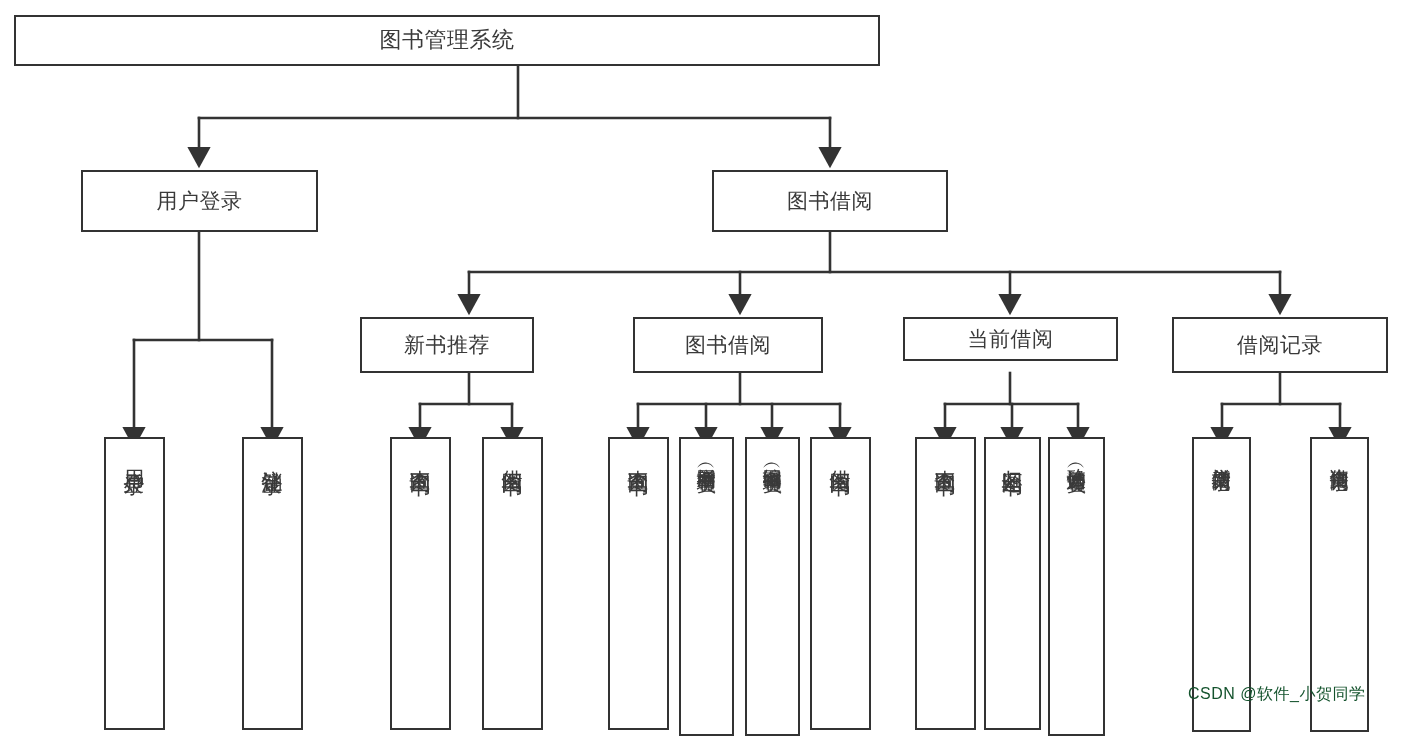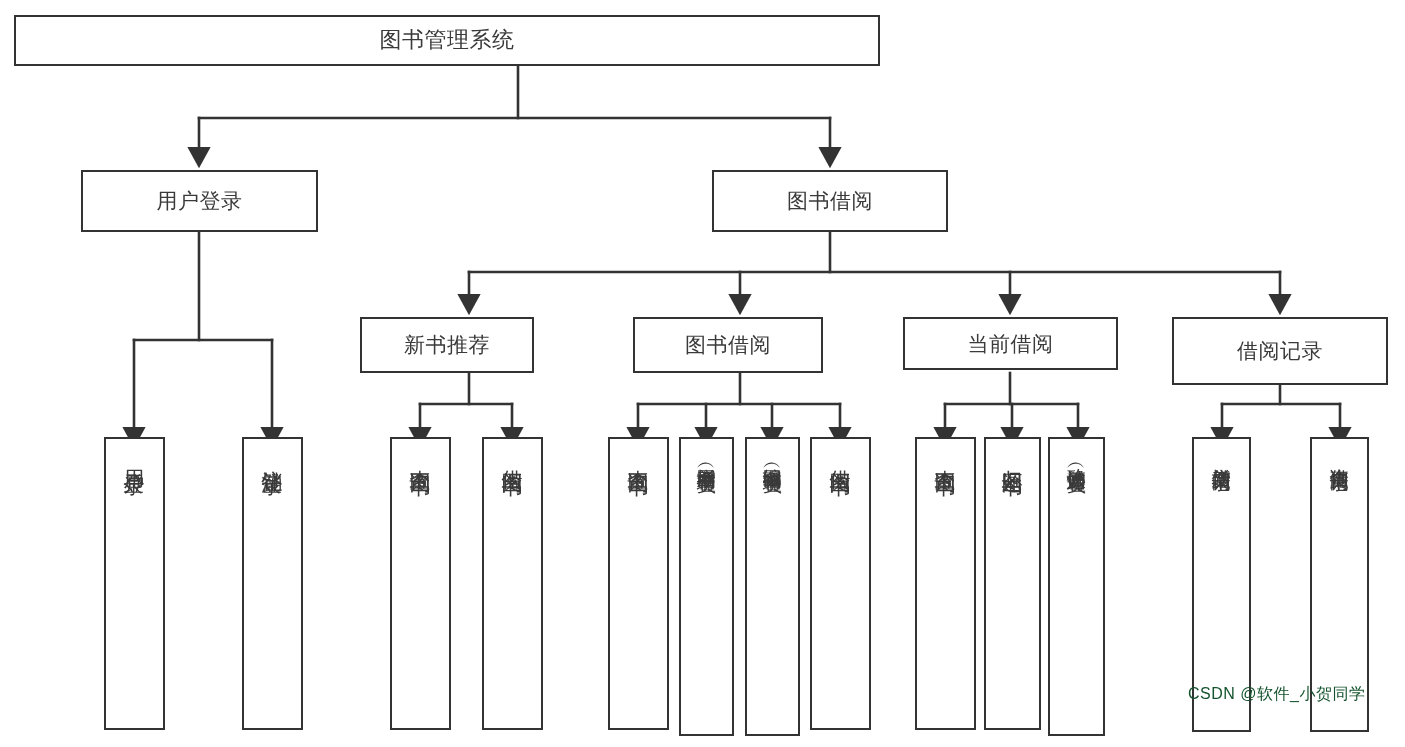--- a/index.html
+++ b/index.html
@@ -90,24 +90,24 @@
   <div class="node h-node" style="left:712px;top:170px;width:236px;height:62px;">
     <span class="lbl">图书借阅</span>
   </div>
 
   <div class="node h-node" style="left:360px;top:317px;width:174px;height:56px;">
     <span class="lbl">新书推荐</span>
   </div>
   <div class="node h-node" style="left:633px;top:317px;width:190px;height:56px;">
     <span class="lbl">图书借阅</span>
   </div>
-  <div class="node h-node" style="left:903px;top:317px;width:215px;height:53px;">
+  <div class="node h-node" style="left:903px;top:317px;width:215px;height:44px;">
     <span class="lbl">当前借阅</span>
   </div>
-  <div class="node h-node" style="left:1172px;top:317px;width:216px;height:68px;">
+  <div class="node h-node" style="left:1172px;top:317px;width:216px;height:56px;">
     <span class="lbl">借阅记录</span>
   </div>
 
   <div class="node v-node" style="left:104px;top:437px;width:61px;height:293px;">
     <span class="lbl">用户登录</span>
   </div>
   <div class="node v-node" style="left:242px;top:437px;width:61px;height:293px;">
     <span class="lbl">注销登录</span>
   </div>
 

